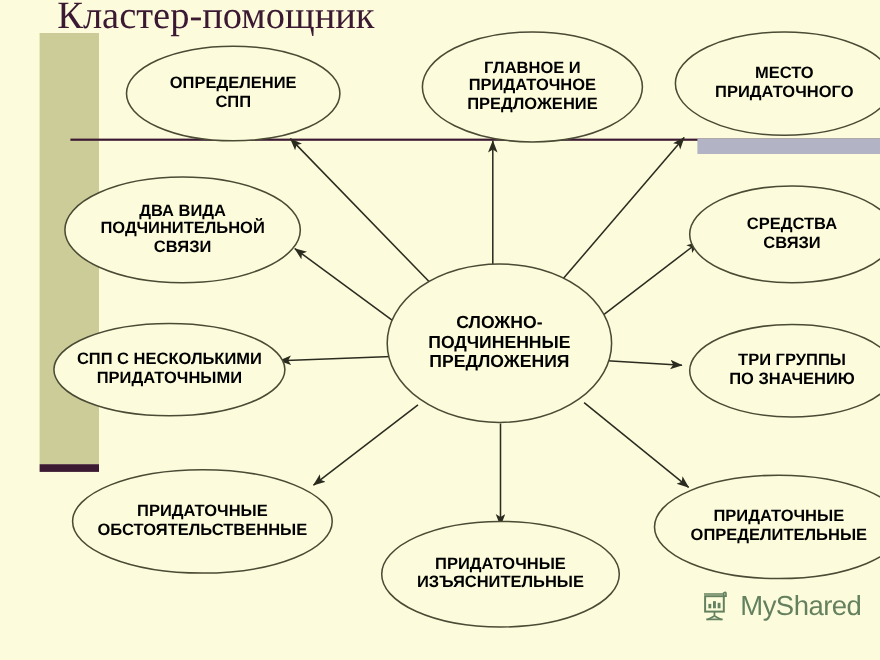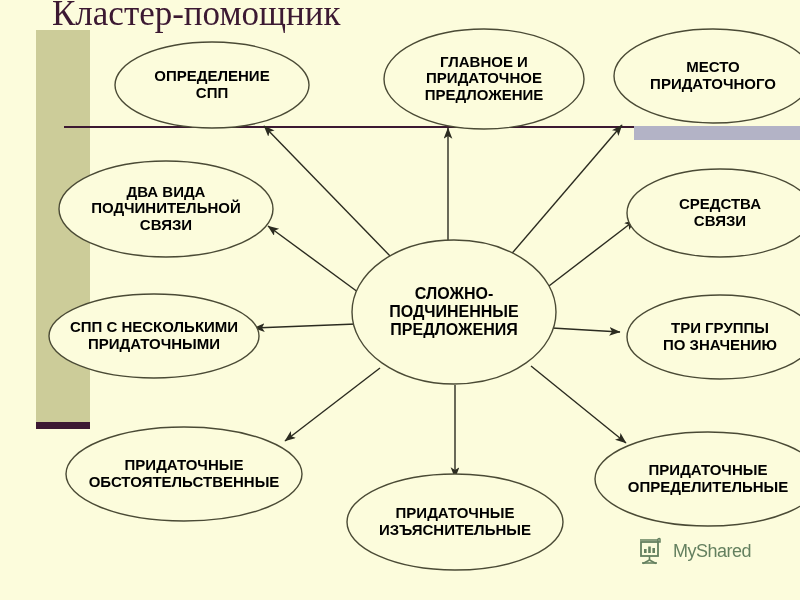--- a/index.html
+++ b/index.html
@@ -56,21 +56,21 @@
   }
 
   
   .watermark{
     position:absolute;left:600px;top:536px;
     display:flex;align-items:center;gap:7px;
     opacity:.85;
   }
   .wm-text{
     font-family:"Liberation Sans", sans-serif;
-    font-size:18px;color:#4a6b4a;letter-spacing:-0.5px;
+    font-size:25px;color:#4a6b4a;letter-spacing:-0.5px;
   }
 </style>
 </head>
 <body>
 
 <div id="stage">
 
   <div class="olive-band"></div>
   <div class="olive-underbar"></div>
   <div class="rule"></div>

